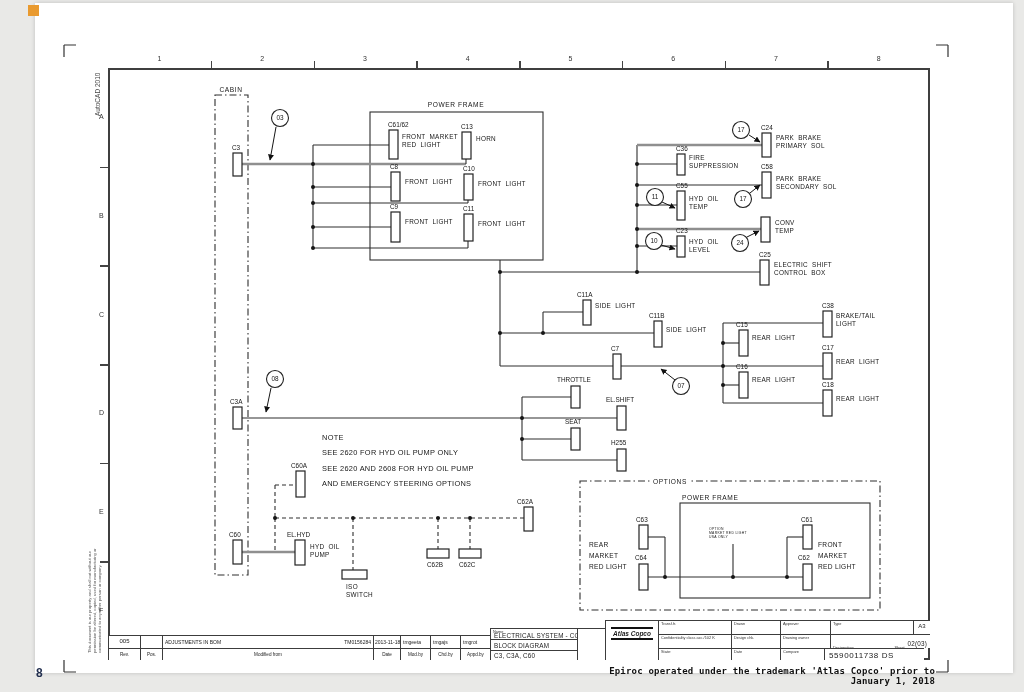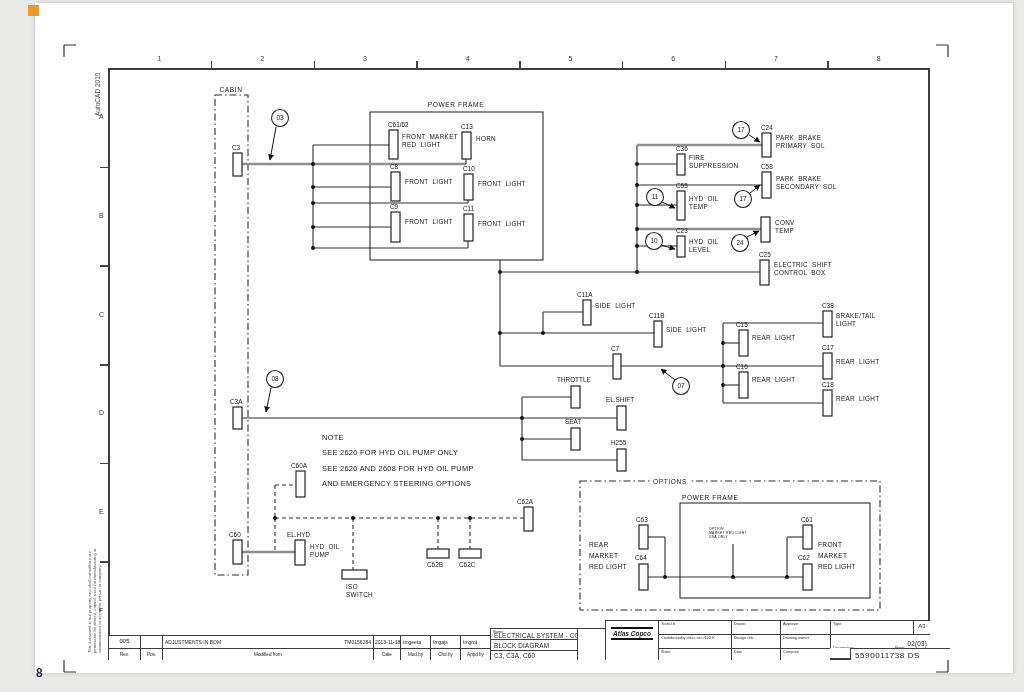--- a/index.html
+++ b/index.html
@@ -323,20 +323,21 @@
         <text x="655" y="199.3" class="co" text-anchor="middle">11</text>
         <line x1="661" y1="245" x2="675" y2="249" class="aln" marker-end="url(#ah)"></line>
         <circle cx="654" cy="241" r="8.5" fill="#fff" stroke="#222" stroke-width="1.1"></circle>
         <text x="654" y="243.3" class="co" text-anchor="middle">10</text>
         <line x1="747" y1="237" x2="759" y2="231" class="aln" marker-end="url(#ah)"></line>
         <circle cx="740" cy="243" r="8.5" fill="#fff" stroke="#222" stroke-width="1.1"></circle>
         <text x="740" y="245.3" class="co" text-anchor="middle">24</text>
       </g>
   </svg>
 
+  <div id="epiroc">Epiroc operated under the trademark 'Atlas Copco' prior to January 1, 2018</div>
 
   <div id="titleblock">
 
     <div class="tb-cell tb-val-c" style="left:0;top:15px;width:32px;height:13px;">005</div>
     <div class="tb-cell tb-sm" style="left:0;top:28px;width:32px;height:12px;">Rev.</div>
     <div class="tb-cell" style="left:32px;top:15px;width:22px;height:13px;"></div>
     <div class="tb-cell tb-sm" style="left:32px;top:28px;width:22px;height:12px;">Pos.</div>
     <div class="tb-cell tb-val split" style="left:54px;top:15px;width:211px;height:13px;">
       <span>ADJUSTMENTS IN BOM</span>
       <span>TM0156284</span>
@@ -400,15 +401,15 @@
     <div class="tb-cell" style="left:722px;top:0;width:83px;height:14px;">
       <span class="tb-hdr">Type</span>
 
     </div>
     <div class="tb-cell tb-val-c" style="left:805px;top:0;width:17px;height:14px;">A3</div>
     <div class="tb-cell" style="left:722px;top:14px;width:100px;height:14px;">
       <span class="tb-hdr" style="display:inline-block;width:55px;">Designation</span>
       <span class="tb-hdr" style="display:inline-block;">Sheet</span>
       <span class="tb-big" style="position:absolute;right:3px;bottom:1px;">02(03)</span>
     </div>
-    <div class="tb-cell tb-doc" style="left:742px;top:28px;width:100px;height:12px;">5590011738  DS</div>
+    <div class="tb-cell tb-doc" style="left:716px;top:28px;width:100px;height:12px;">5590011738  DS</div>
   </div>
 </div>
 
 </body></html>

